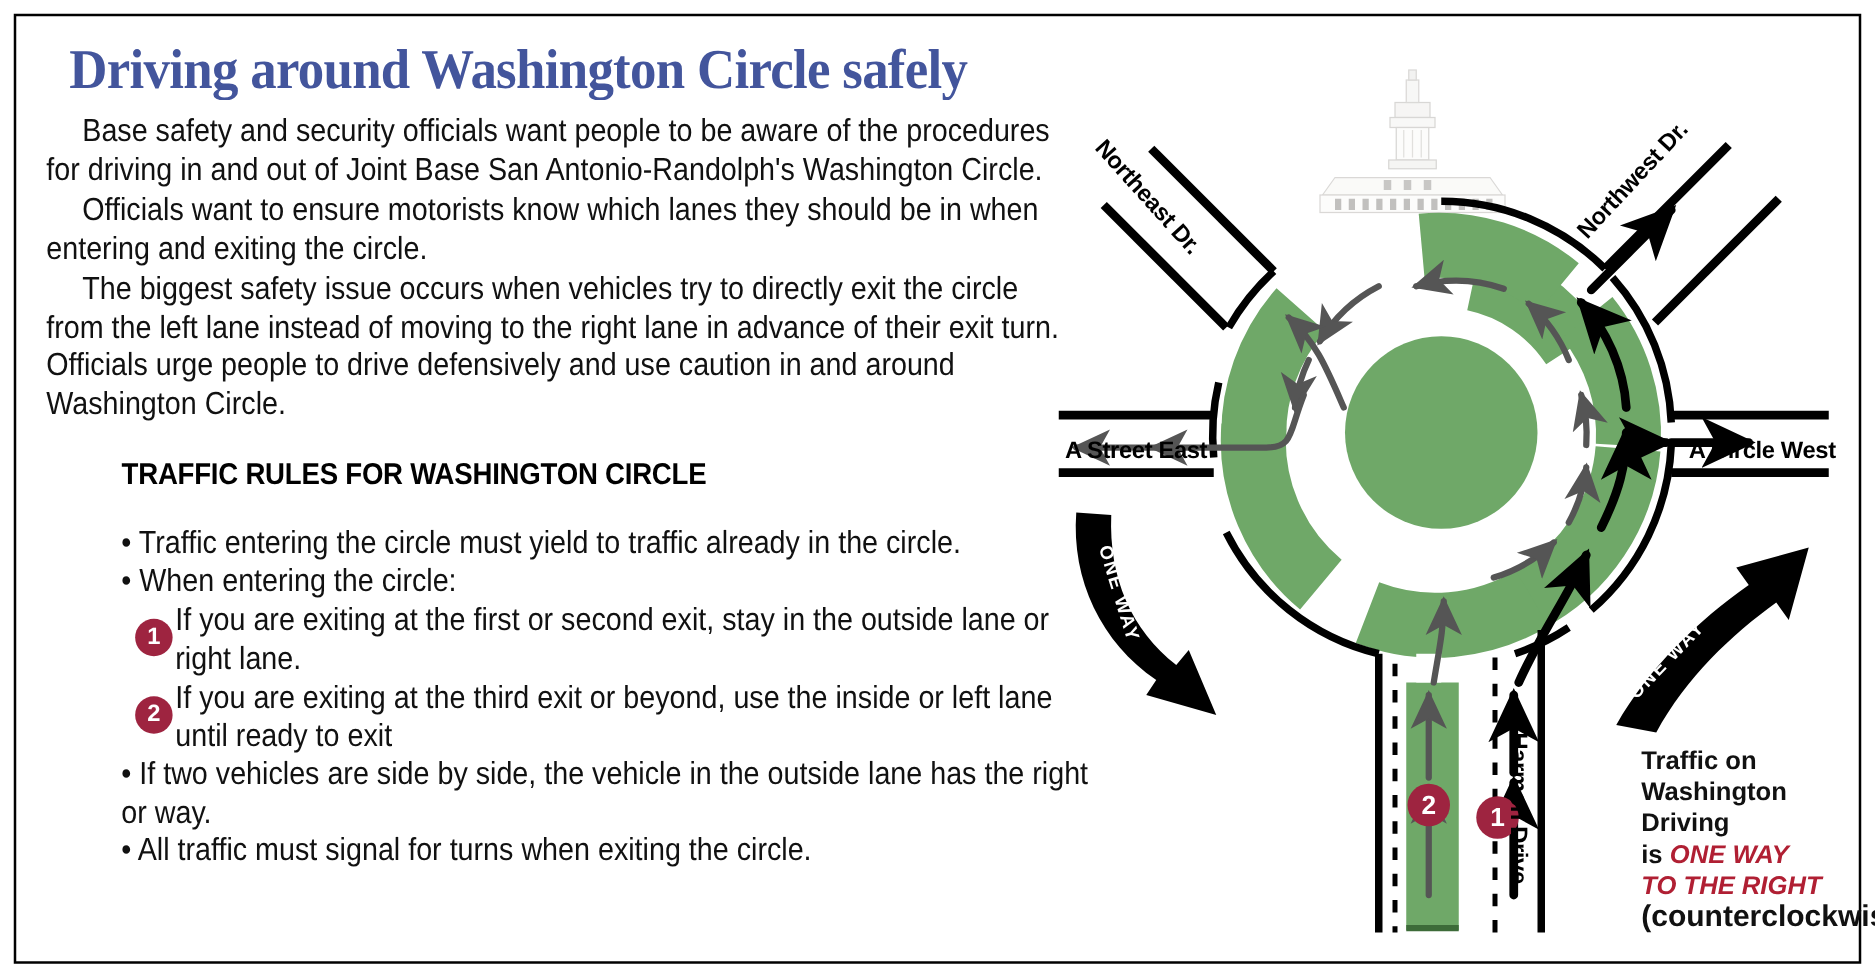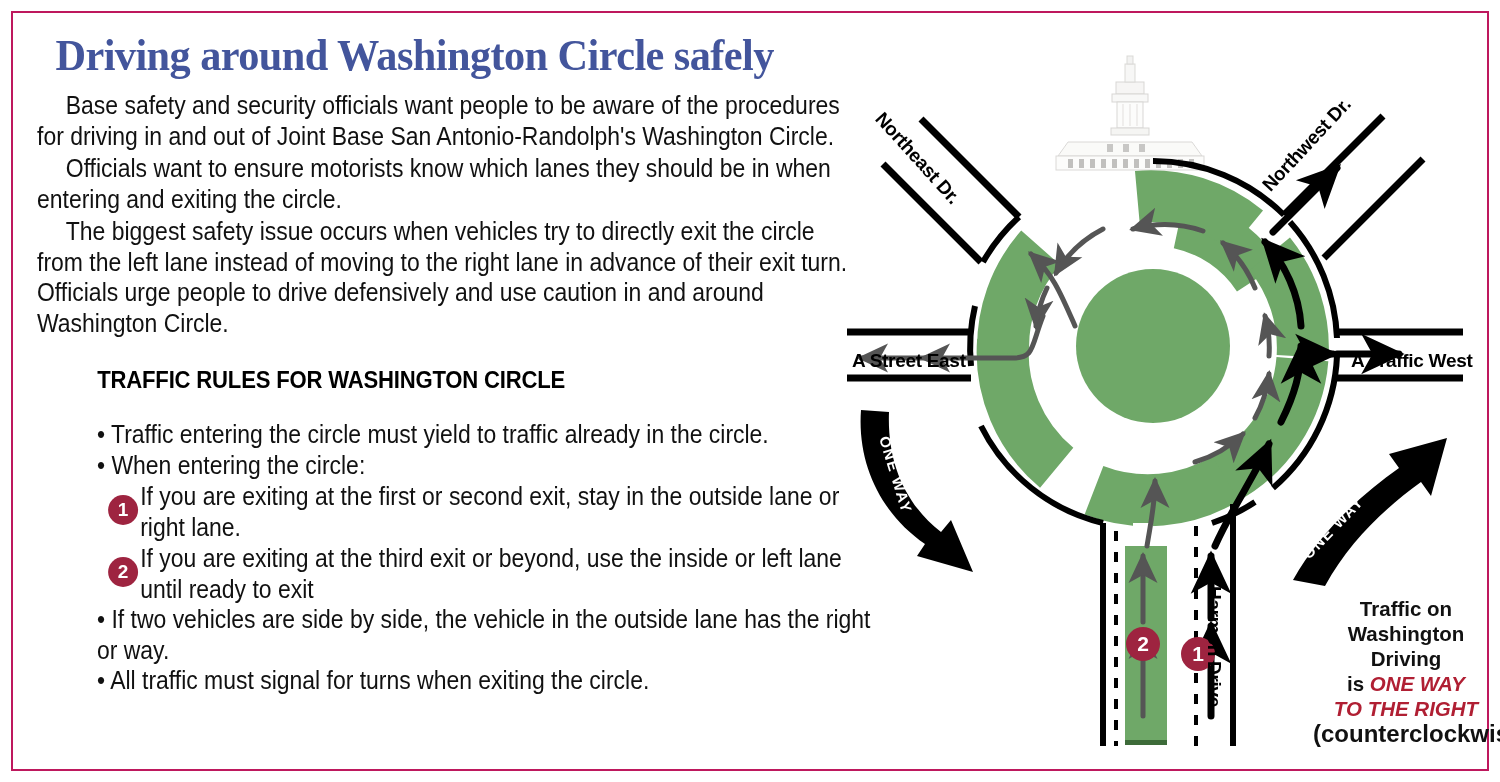--- a/index.html
+++ b/index.html
@@ -11,21 +11,21 @@
   }
   #page {
     position: relative;
     width: 1500px; height: 782px;
     background: #ffffff;
   }
   #frame {
     position: absolute;
     left: 11px; top: 11px;
     width: 1478px; height: 760px;
-    border: 2px solid #be185d;
+    border: 2px solid #000000;
     background: #fff;
   }
 
   
   #left-col {
     position: absolute;
     left: 18px; top: 6px;
     width: 830px; height: 744px;
   }
   #headline {
@@ -138,21 +138,20 @@
   #label-harmon {
     left: 422px; top: 560px;
     transform: rotate(90deg);
     transform-origin: left top;
   }
 
   #oneway-box {
     position: absolute;
     left: 510px; top: 570px;
     width: 186px;
-    text-align: center;
     font-family: "Liberation Sans", sans-serif;
     font-weight: bold;
     font-size: 20.5px;
     line-height: 25px;
     color: #111;
   }
   #oneway-box .red {
     color: #b01f33;
     font-style: italic;
   }
@@ -374,21 +373,21 @@
         </g>
         <g transform="translate(395,628)">
           <circle cx="0" cy="0" r="17" fill="#9e2440"></circle>
           <text x="0" y="7" text-anchor="middle" font-family="Liberation Sans, sans-serif" font-weight="bold" font-size="21" fill="#fff">1</text>
         </g>
       </svg>
 
       <div class="road-label" id="label-ne">Northeast Dr.</div>
       <div class="road-label" id="label-nw">Northwest Dr.</div>
       <div class="road-label" id="label-ase">A Street East</div>
-      <div class="road-label" id="label-asw">A Traffic West</div>
+      <div class="road-label" id="label-asw">A Circle West</div>
       <div class="road-label" id="label-harmon">Harmon Drive</div>
 
       <div id="oneway-box">
         <div>Traffic on</div>
         <div>Washington Driving</div>
         <div><span>is </span><span class="red">ONE WAY</span></div>
         <div class="red">TO THE RIGHT</div>
         <div class="ccw">(counterclockwise)</div>
       </div>
 

